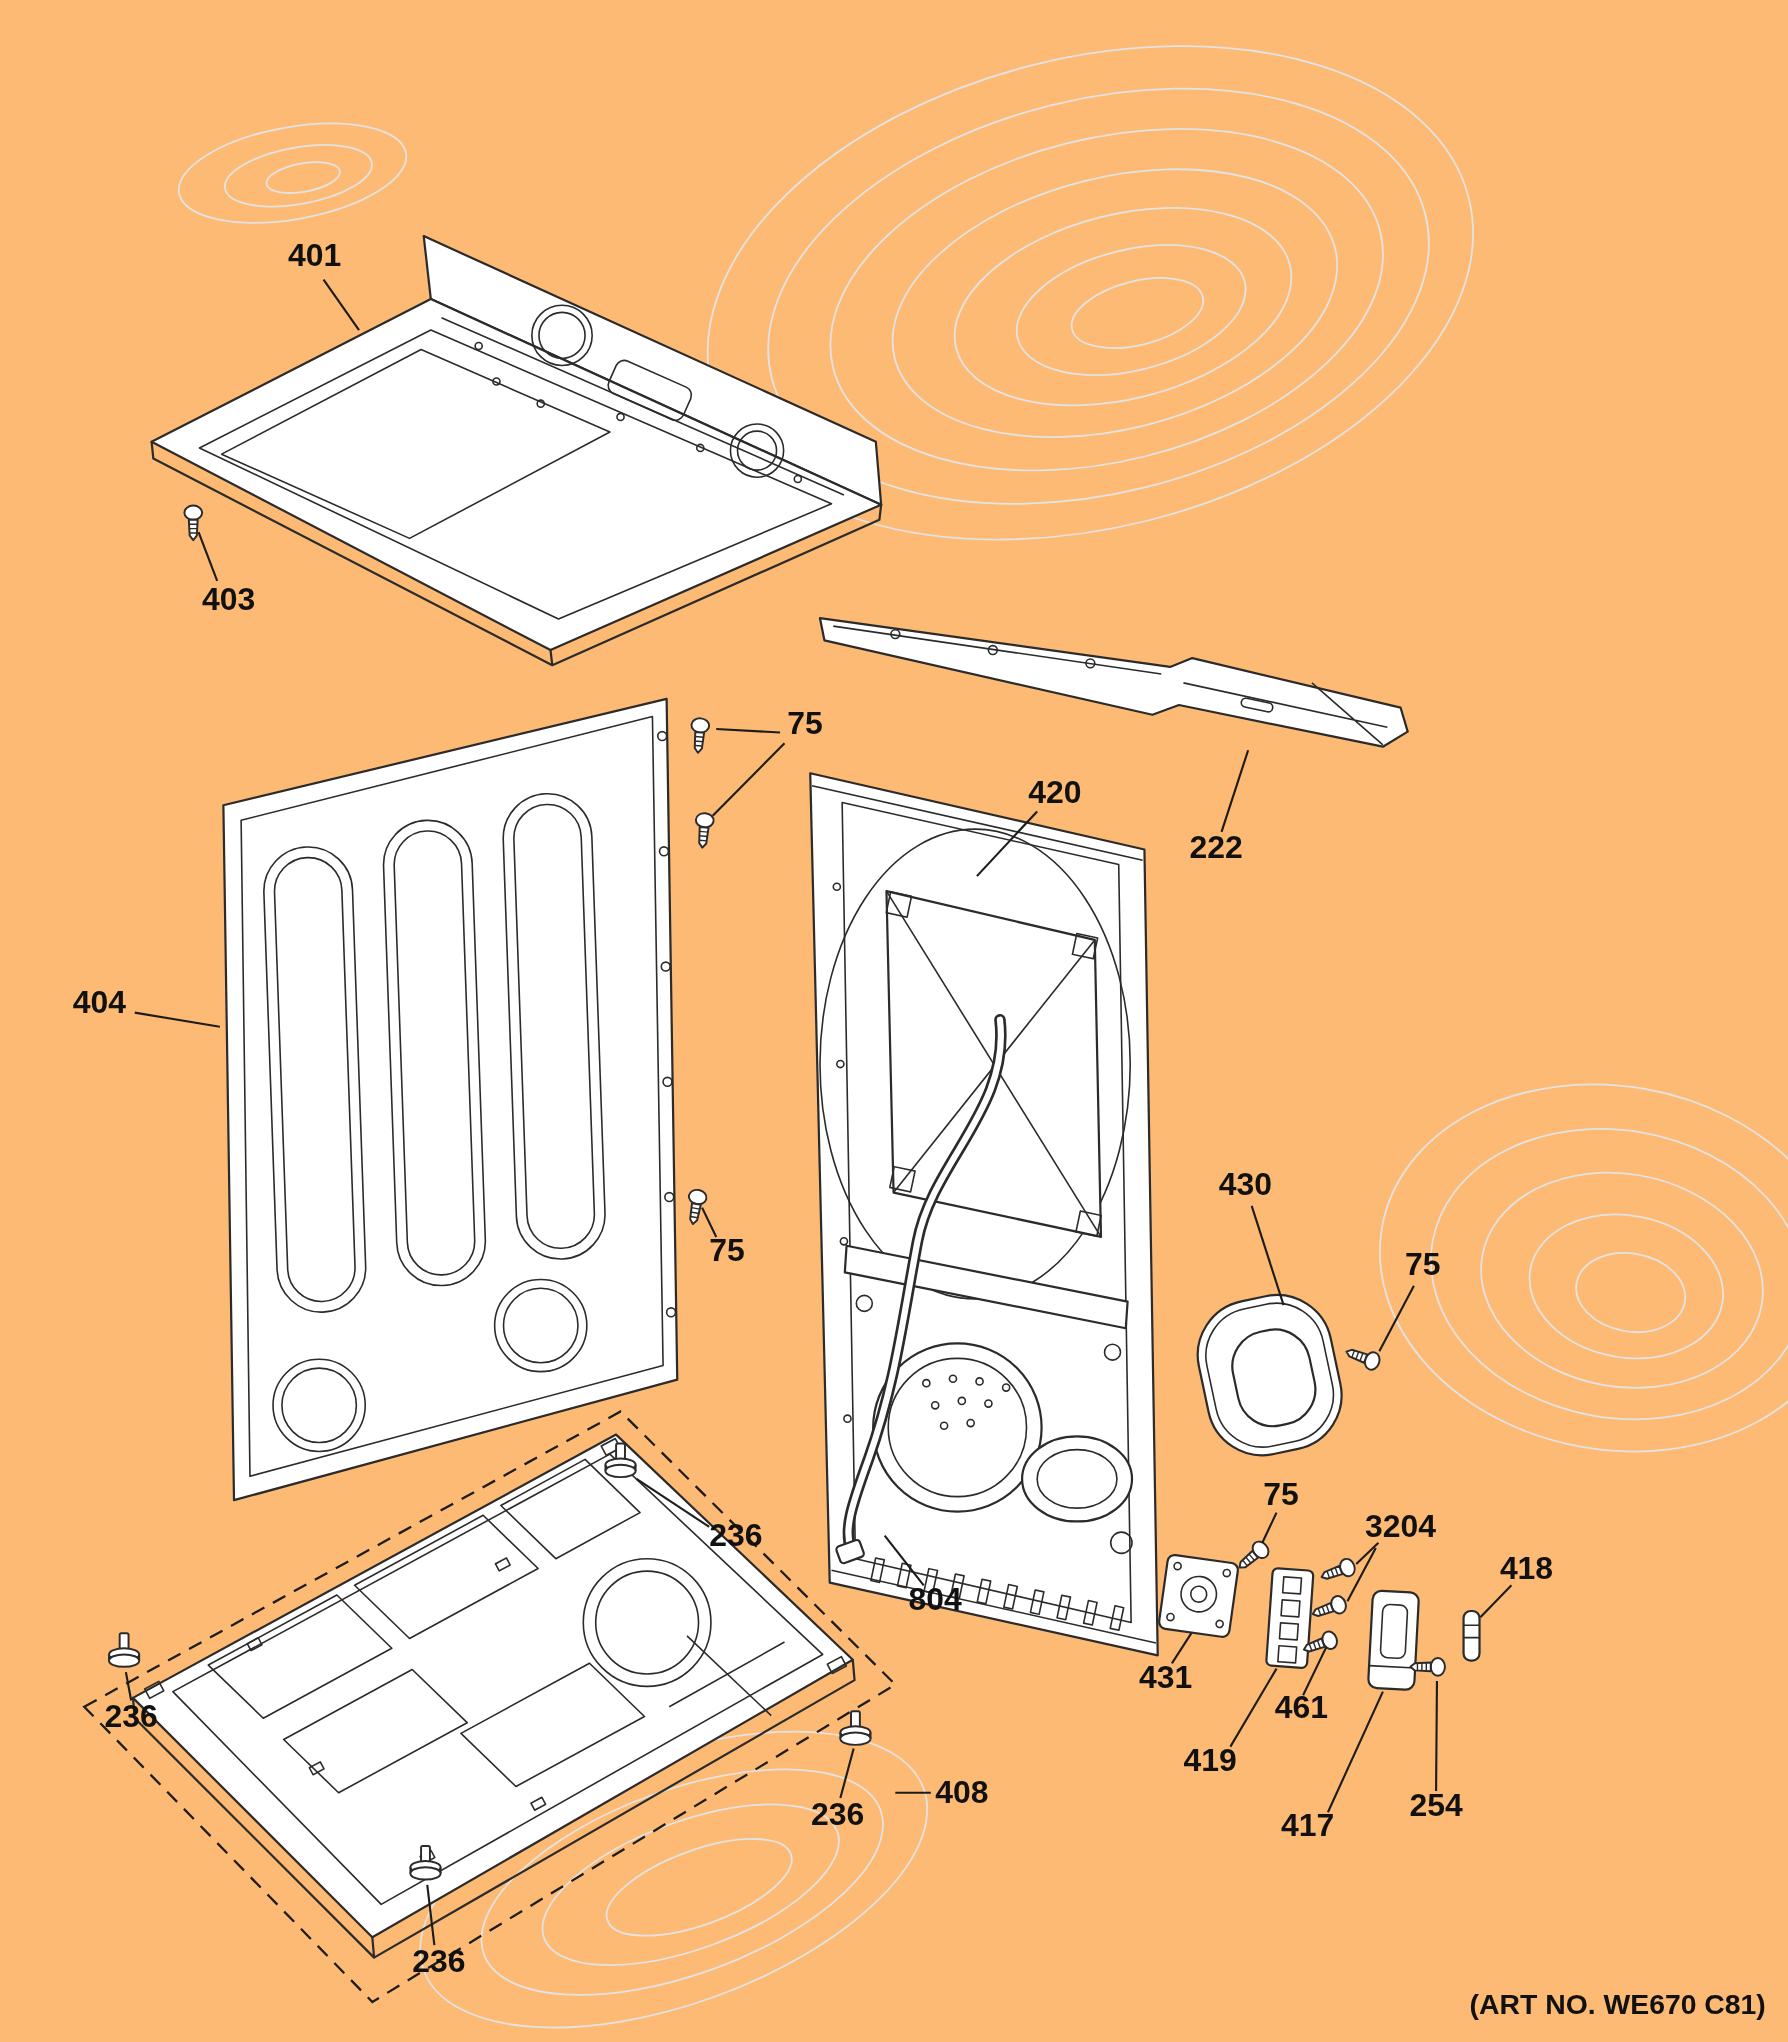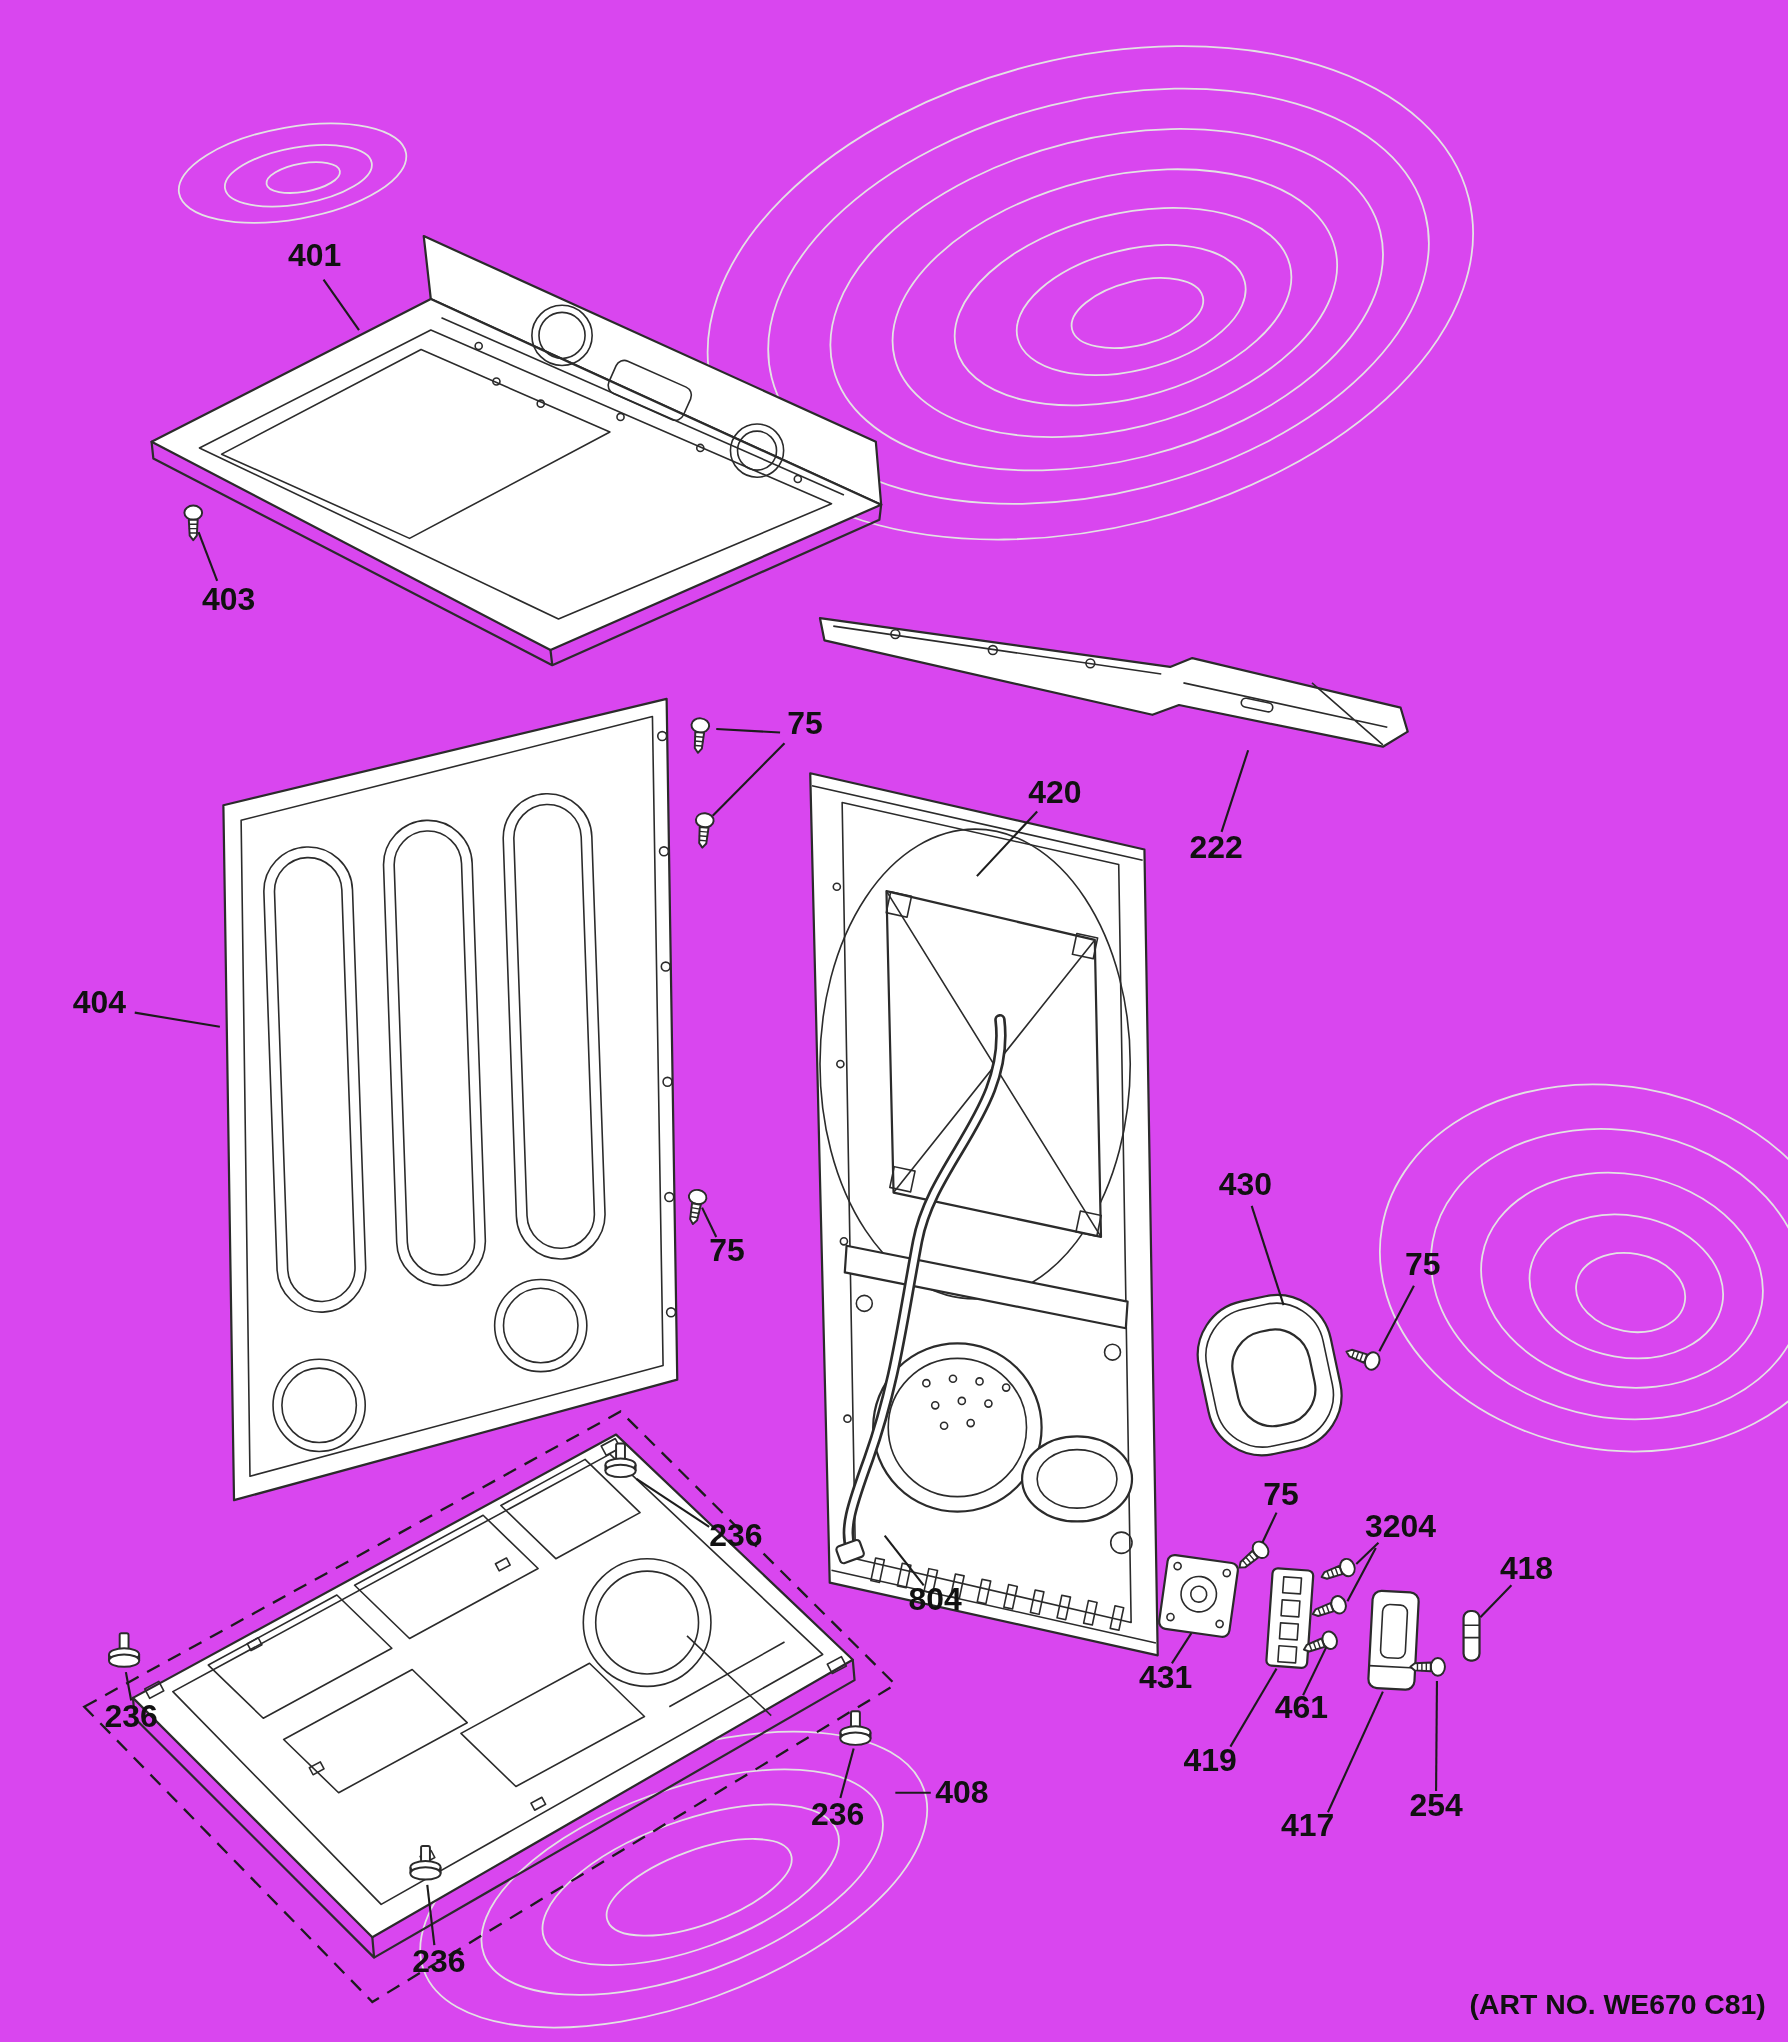--- a/index.html
+++ b/index.html
@@ -1,19 +1,19 @@
 <!DOCTYPE html>
 <html style="font-size:14px"><head>
 <meta charset="utf-8">
 <style>
   html,body{margin:0;padding:0;background:#fff;}
   .stage{
     position:relative;
     width:1788px;height:2043px;
-    background:#d946ef;
+    background:#fdba74;
     font-family:"Liberation Sans", sans-serif;
     overflow:hidden;
   }
   svg{position:absolute;left:0;top:0;}
   .line{stroke:#2b2b2b;stroke-width:2.5;fill:none;stroke-linejoin:round;stroke-linecap:round;}
   .fillw{stroke:#2b2b2b;stroke-width:2.5;fill:#ffffff;stroke-linejoin:round;}
   .thin{stroke:#2b2b2b;stroke-width:1.8;fill:none;stroke-linejoin:round;}
   .contour{stroke:#e3e3e3;stroke-width:2;fill:none;}
   .leader{stroke:#1c1c1c;stroke-width:2.4;fill:none;}
   .dashed{stroke:#1c1c1c;stroke-width:2.6;fill:none;stroke-dasharray:16 11;}

